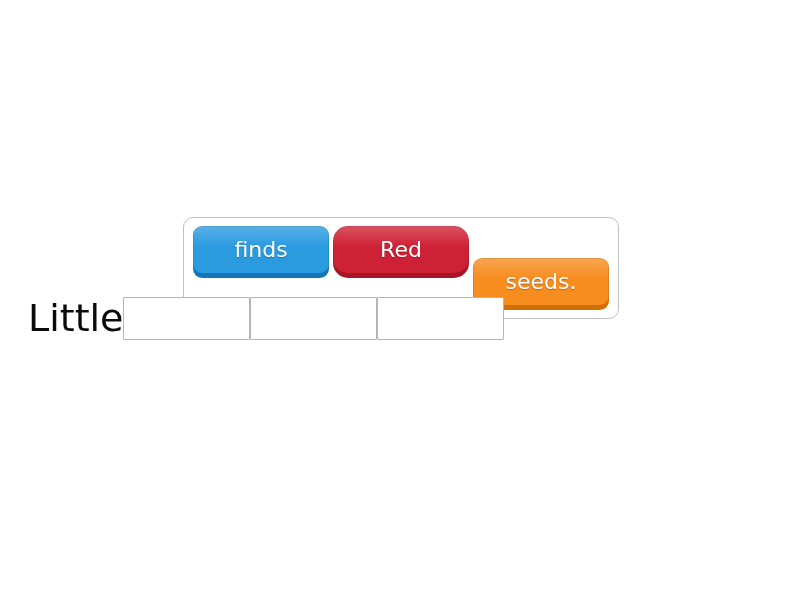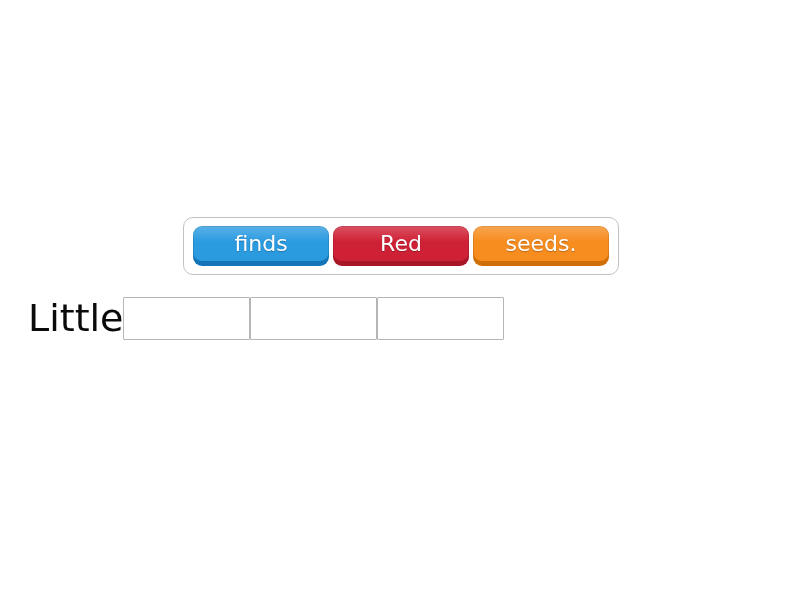--- a/index.html
+++ b/index.html
@@ -25,21 +25,21 @@
     display: flex;
     gap: 4px;
     padding: 8px 9px;
     background: #ffffff;
     border: 1px solid var(--bank-border, #c2c2c2);
     border-radius: 10px;
     box-sizing: border-box;
   }
   .chip {
     width: 136px;
-    height: 40px;
+    height: 52px;
     border-radius: 9px;
     display: flex;
     align-items: center;
     justify-content: center;
     box-sizing: border-box;
     padding-bottom: 5px;
     color: #ffffff;
     font-size: 22px;
     cursor: pointer;
     user-select: none;
@@ -65,22 +65,22 @@
     border-radius: 1px;
   }
 </style>
 </head>
 <body>
 
 <div class="canvas">
 
   <div class="word-bank">
     <div class="chip" style="background: linear-gradient(rgba(255, 255, 255, 0.22), rgba(255, 255, 255, 0) 40%), rgb(43, 155, 224); box-shadow: rgb(20, 116, 184) 0px -5px 0px inset, rgba(0, 0, 0, 0.1) 0px 0px 0px 1px inset;">finds</div>
-    <div class="chip" style="background: linear-gradient(rgba(255, 255, 255, 0.22), rgba(255, 255, 255, 0) 40%), rgb(207, 33, 53); box-shadow: rgb(168, 21, 39) 0px -5px 0px inset, rgba(0, 0, 0, 0.1) 0px 0px 0px 1px inset;">Red</div>
-    <div class="chip" style="background: linear-gradient(rgba(255, 255, 255, 0.22), rgba(255, 255, 255, 0) 40%), rgb(247, 140, 31); box-shadow: rgb(208, 111, 8) 0px -5px 0px inset, rgba(0, 0, 0, 0.1) 0px 0px 0px 1px inset;">seeds.</div>
+    <div class="chip" style="background: linear-gradient(rgba(255, 255, 255, 0.22), rgba(255, 255, 255, 0) 40%), rgb(207, 33, 53); box-shadow: rgb(168, 21, 39) 0px -5px 0px inset, rgba(0, 0, 0, 0.1) 0px 0px 0px 1px inset; border-radius: 15px;">Red</div>
+    <div class="chip" style="background: linear-gradient(rgba(255, 255, 255, 0.22), rgba(255, 255, 255, 0) 40%), rgb(247, 140, 31); box-shadow: rgb(208, 111, 8) 0px -5px 0px inset, rgba(0, 0, 0, 0.1) 0px 0px 0px 1px inset; margin-top: 32px;">seeds.</div>
   </div>
 
   <div class="sentence">
     <span class="word">Little</span>
     <span class="blank"></span>
     <span class="blank"></span>
     <span class="blank"></span>
   </div>
 
 </div>

